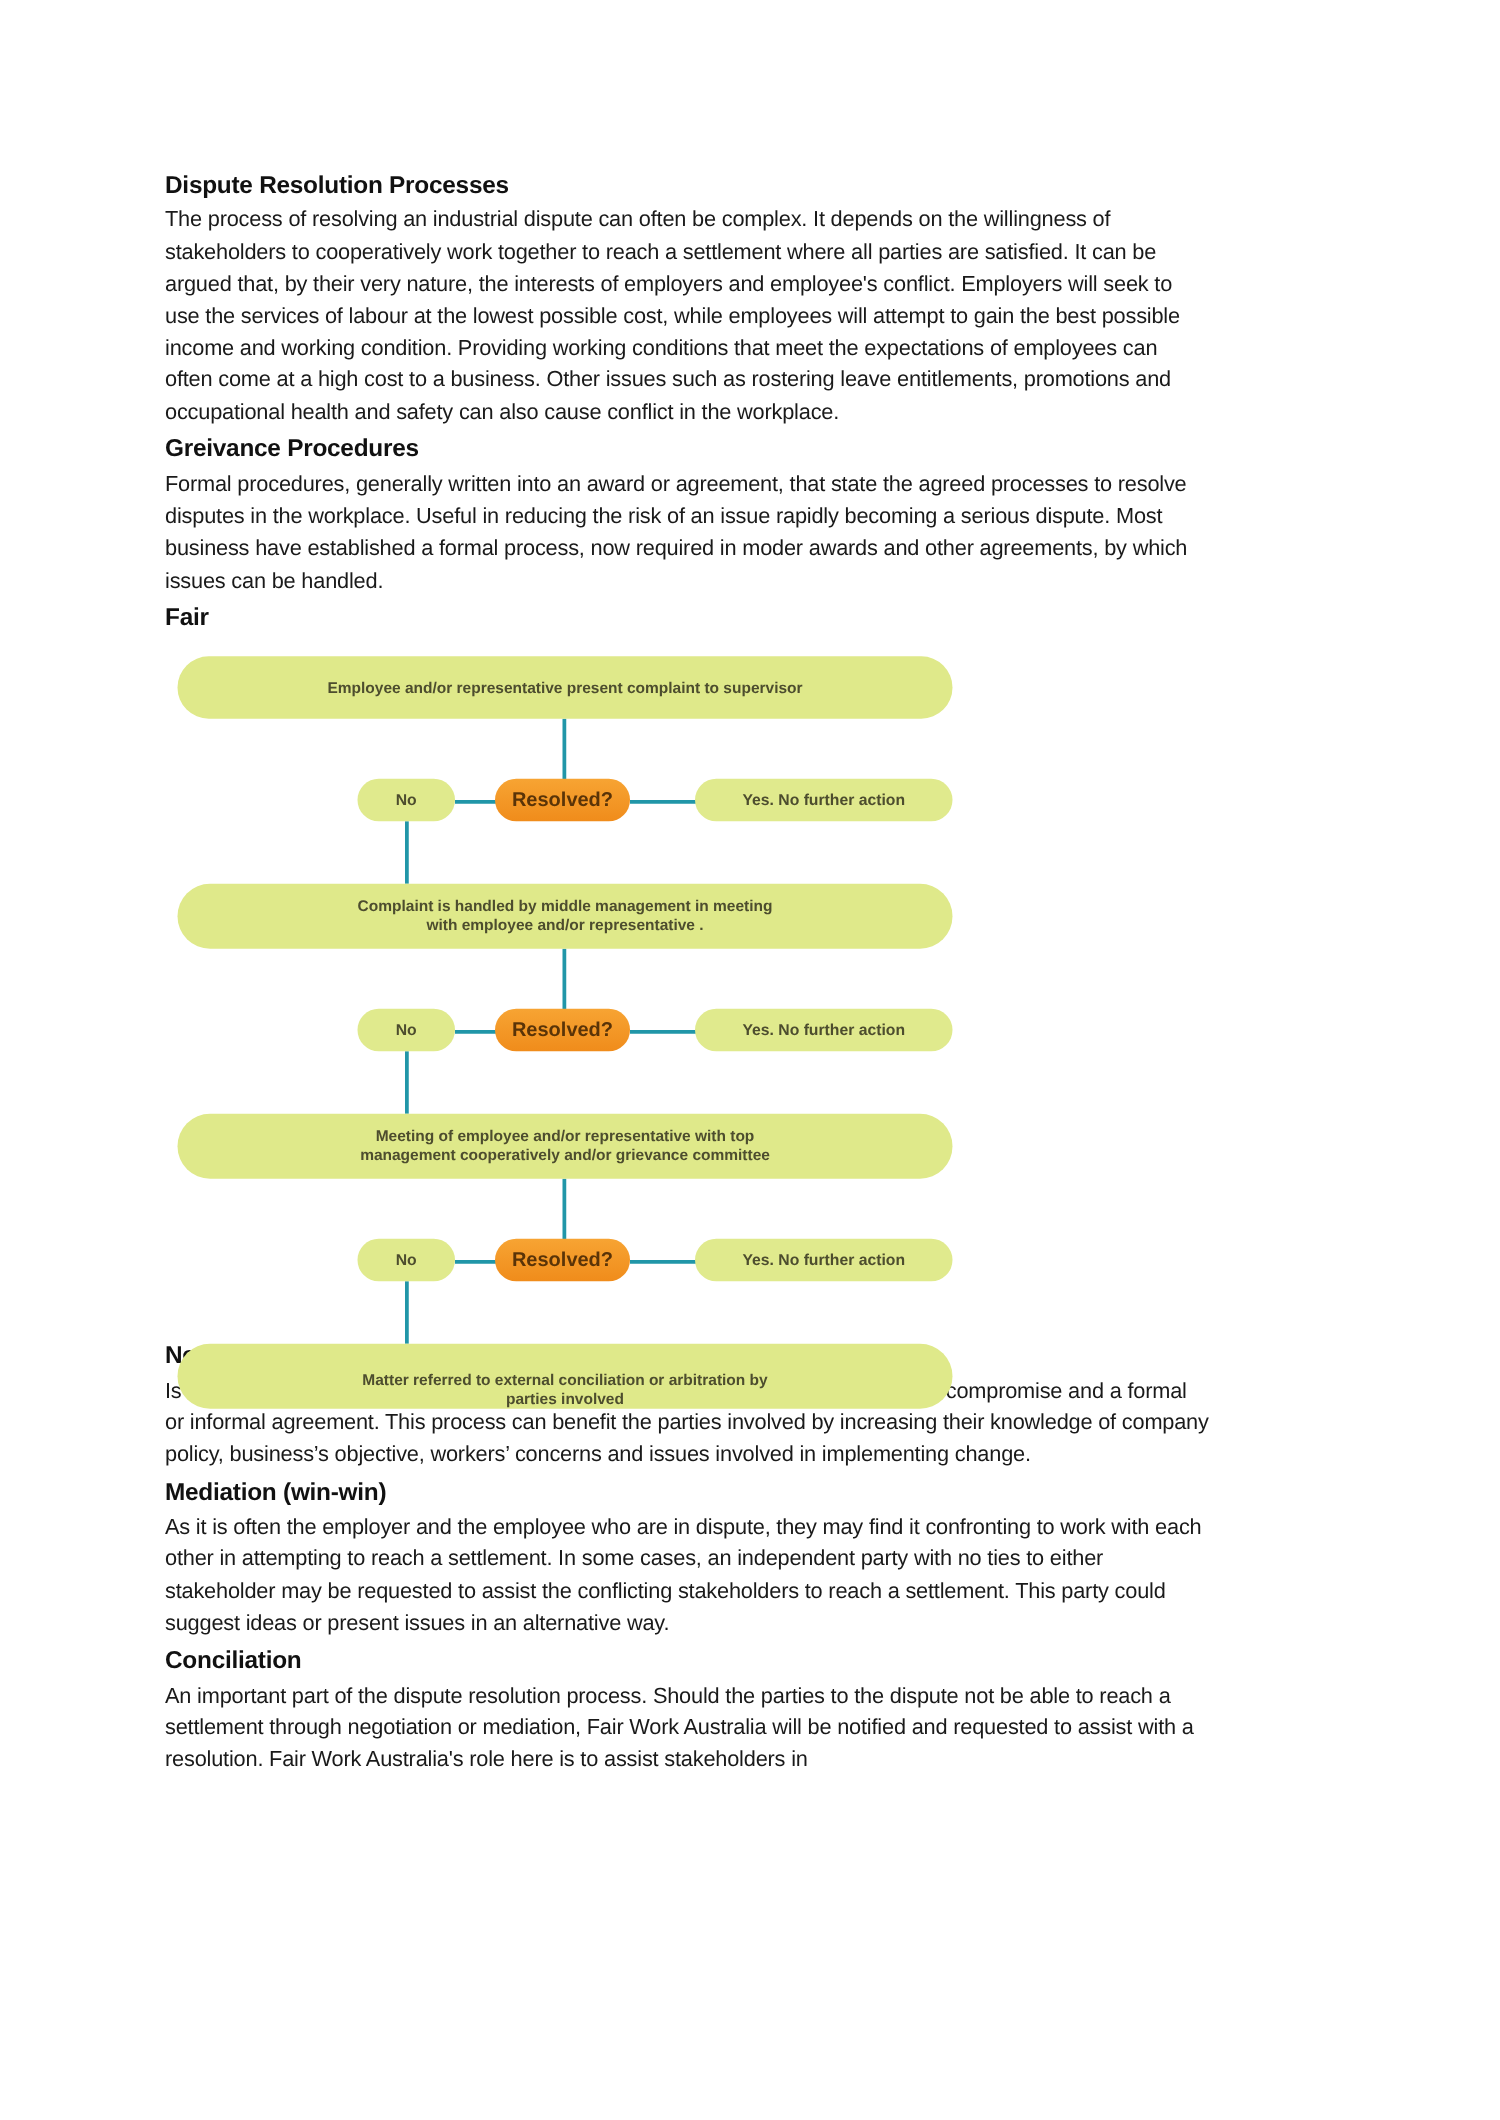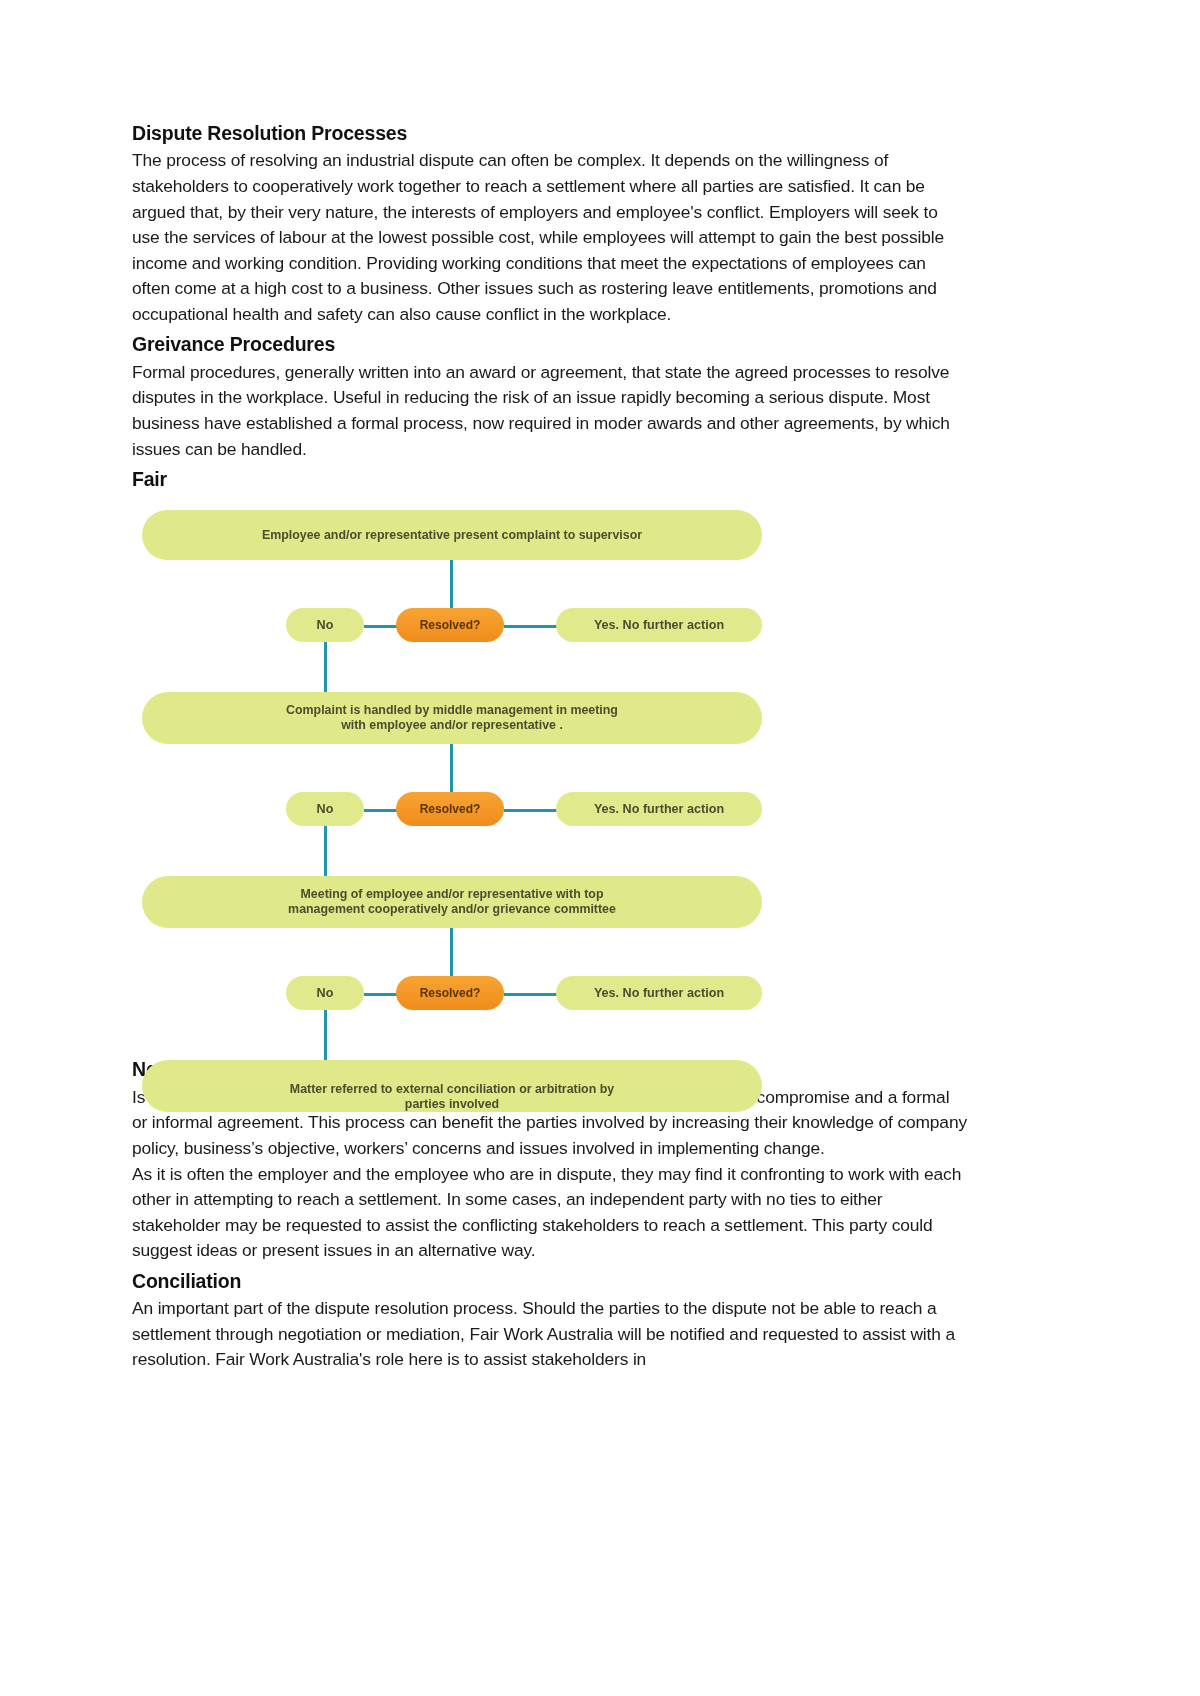--- a/index.html
+++ b/index.html
@@ -18,21 +18,21 @@
   .page {
     position: absolute;
     left: 0; top: 0;
     width: 1200px;
     height: 1696px;
     background: #ffffff;
   }
   .content {
     position: absolute;
     left: 132px;
-    top: 120px;
+    top: 135px;
     width: 836px;
   }
 
   h2.heading {
     font-size: 19.5px;
     font-weight: bold;
     margin: 0 0 2px 0;
     letter-spacing: -0.2px;
     line-height: 1.35;
     color: #111;
@@ -78,21 +78,21 @@
   }
   .proc.two-line { height: 52px; }
   .decision {
     background: #f59a28;
     background: linear-gradient(180deg,#f7a433 0%,#f08c1b 100%);
     border-radius: 18px;
     height: 34px;
     width: 108px;
     color: #5a3408;
     font-weight: bold;
-    font-size: 12px;
+    font-size: 16px;
   }
   .pill {
     background: #e0ea8d;
     border-radius: 18px;
     height: 34px;
     color: #4d4d2e;
     font-size: 12.6px;
   }
   .pill.no { width: 78px; }
   .pill.yes { width: 206px; }
@@ -192,19 +192,20 @@
           <div>parties involved</div>
         </div>
       </div>
     </div>
 
     <div class="footer-space"></div>
 
     <h2 class="heading">Negotiation (win-win)</h2>
     <p class="para">Is a method of resolving disputes when discussions between the parties result in a compromise and a formal or informal agreement. This process can benefit the parties involved by increasing their knowledge of company policy, business’s objective, workers’ concerns and issues involved in implementing change.</p>
 
+    <h2 class="heading spaced">Mediation (win-win)</h2>
     <p class="para">As it is often the employer and the employee who are in dispute, they may find it confronting to work with each other in attempting to reach a settlement. In some cases, an independent party with no ties to either stakeholder may be requested to assist the conflicting stakeholders to reach a settlement. This party could suggest ideas or present issues in an alternative way.</p>
 
     <h2 class="heading spaced">Conciliation</h2>
     <p class="para">An important part of the dispute resolution process. Should the parties to the dispute not be able to reach a settlement through negotiation or mediation, Fair Work Australia will be notified and requested to assist with a resolution. Fair Work Australia's role here is to assist stakeholders in</p>
 
   </div>
 </div>
 
 </body></html>

